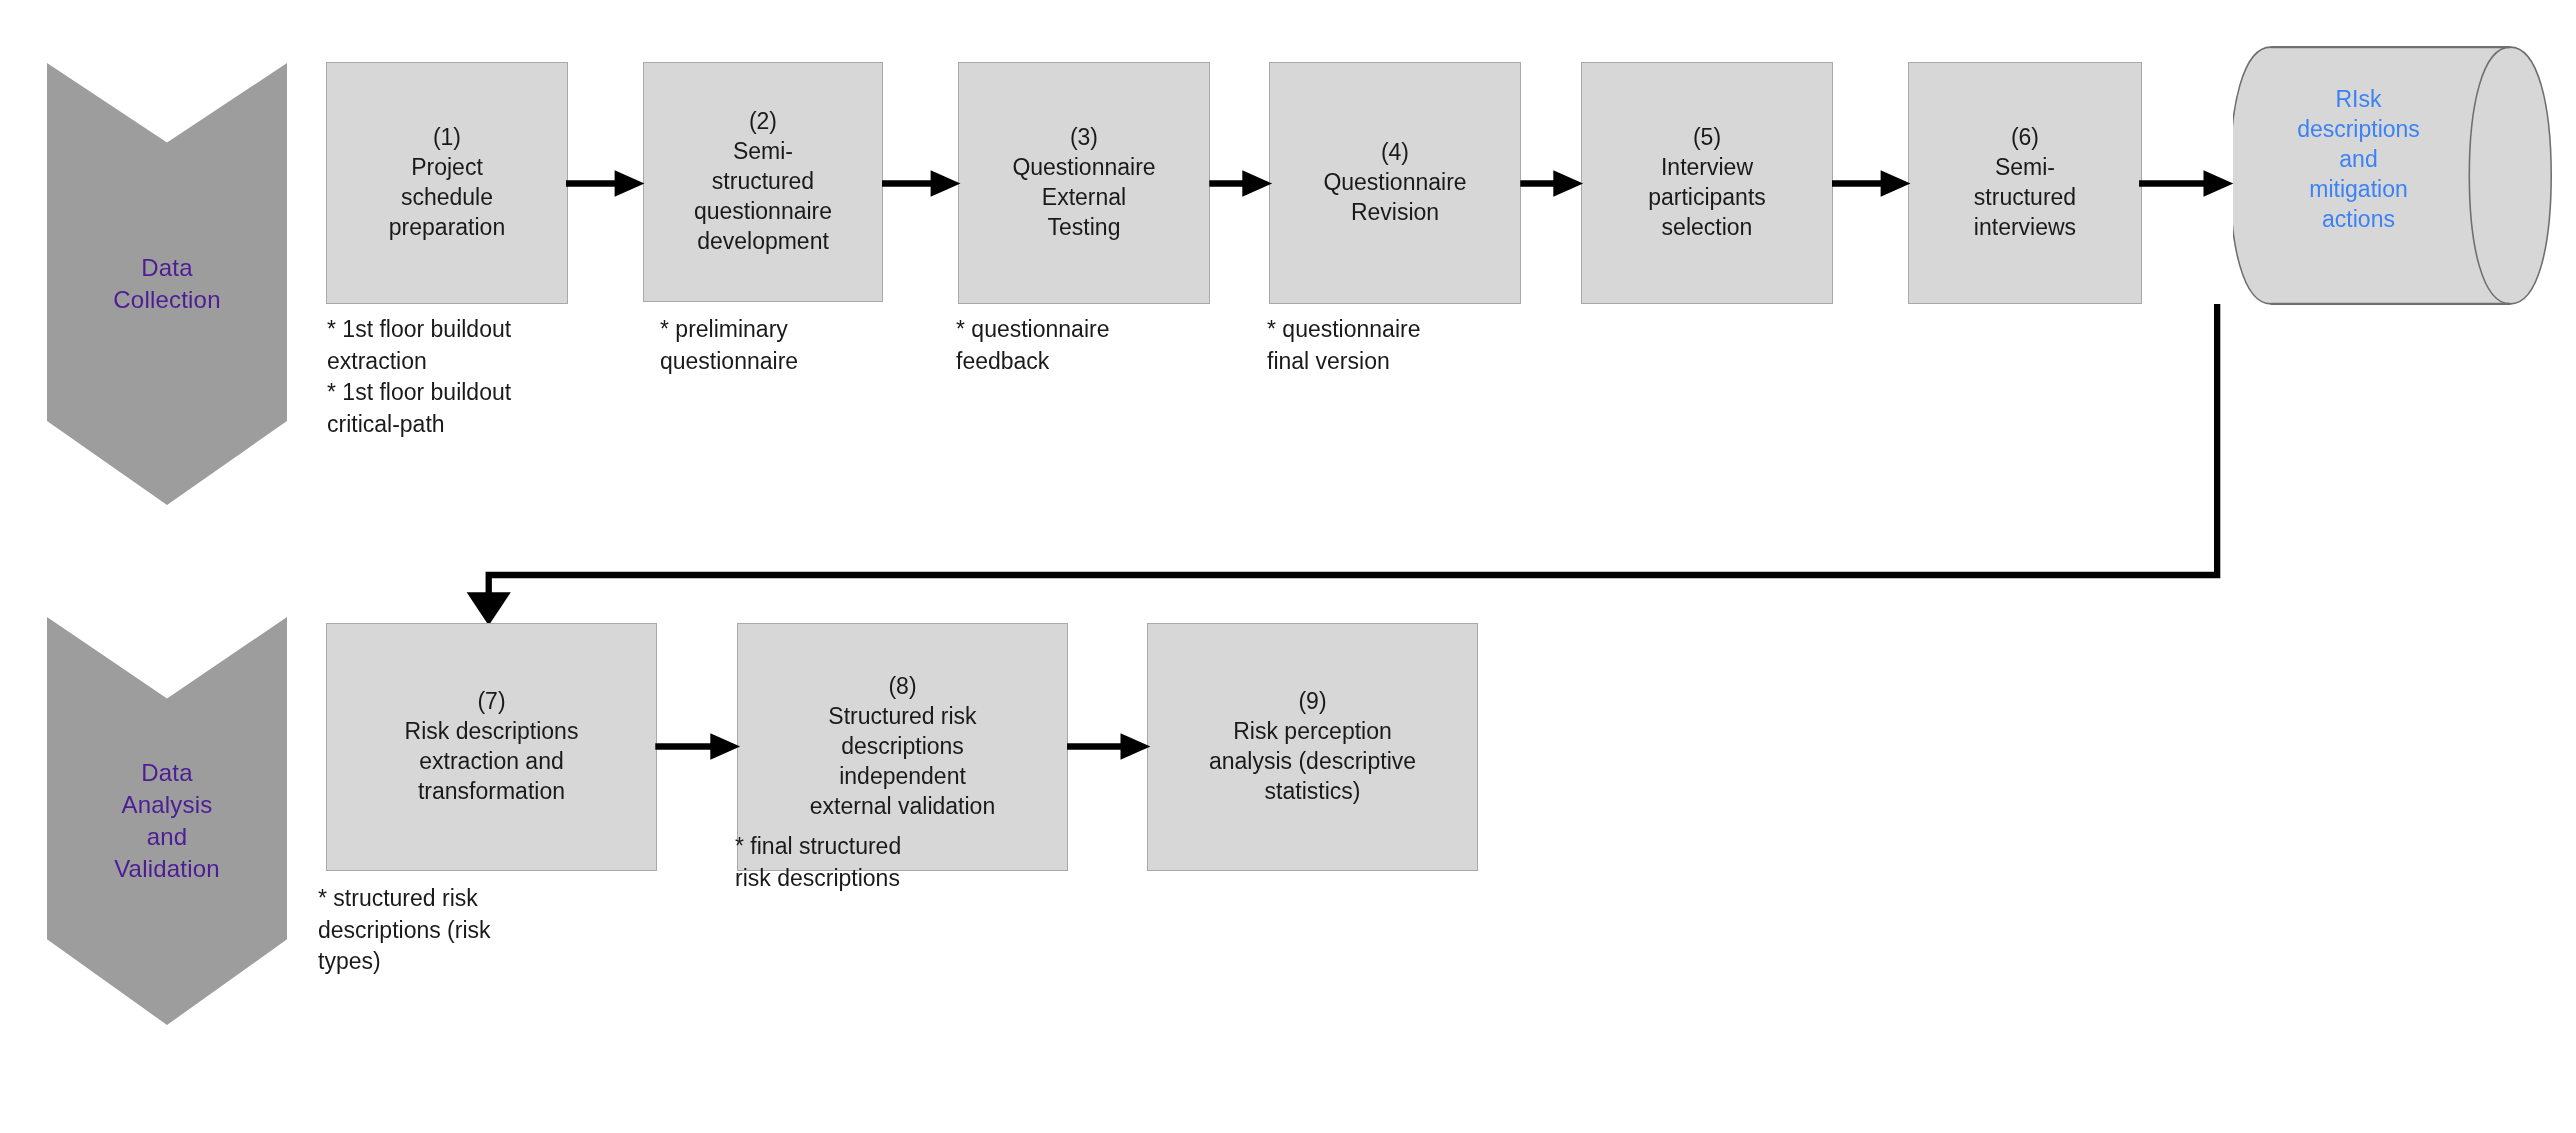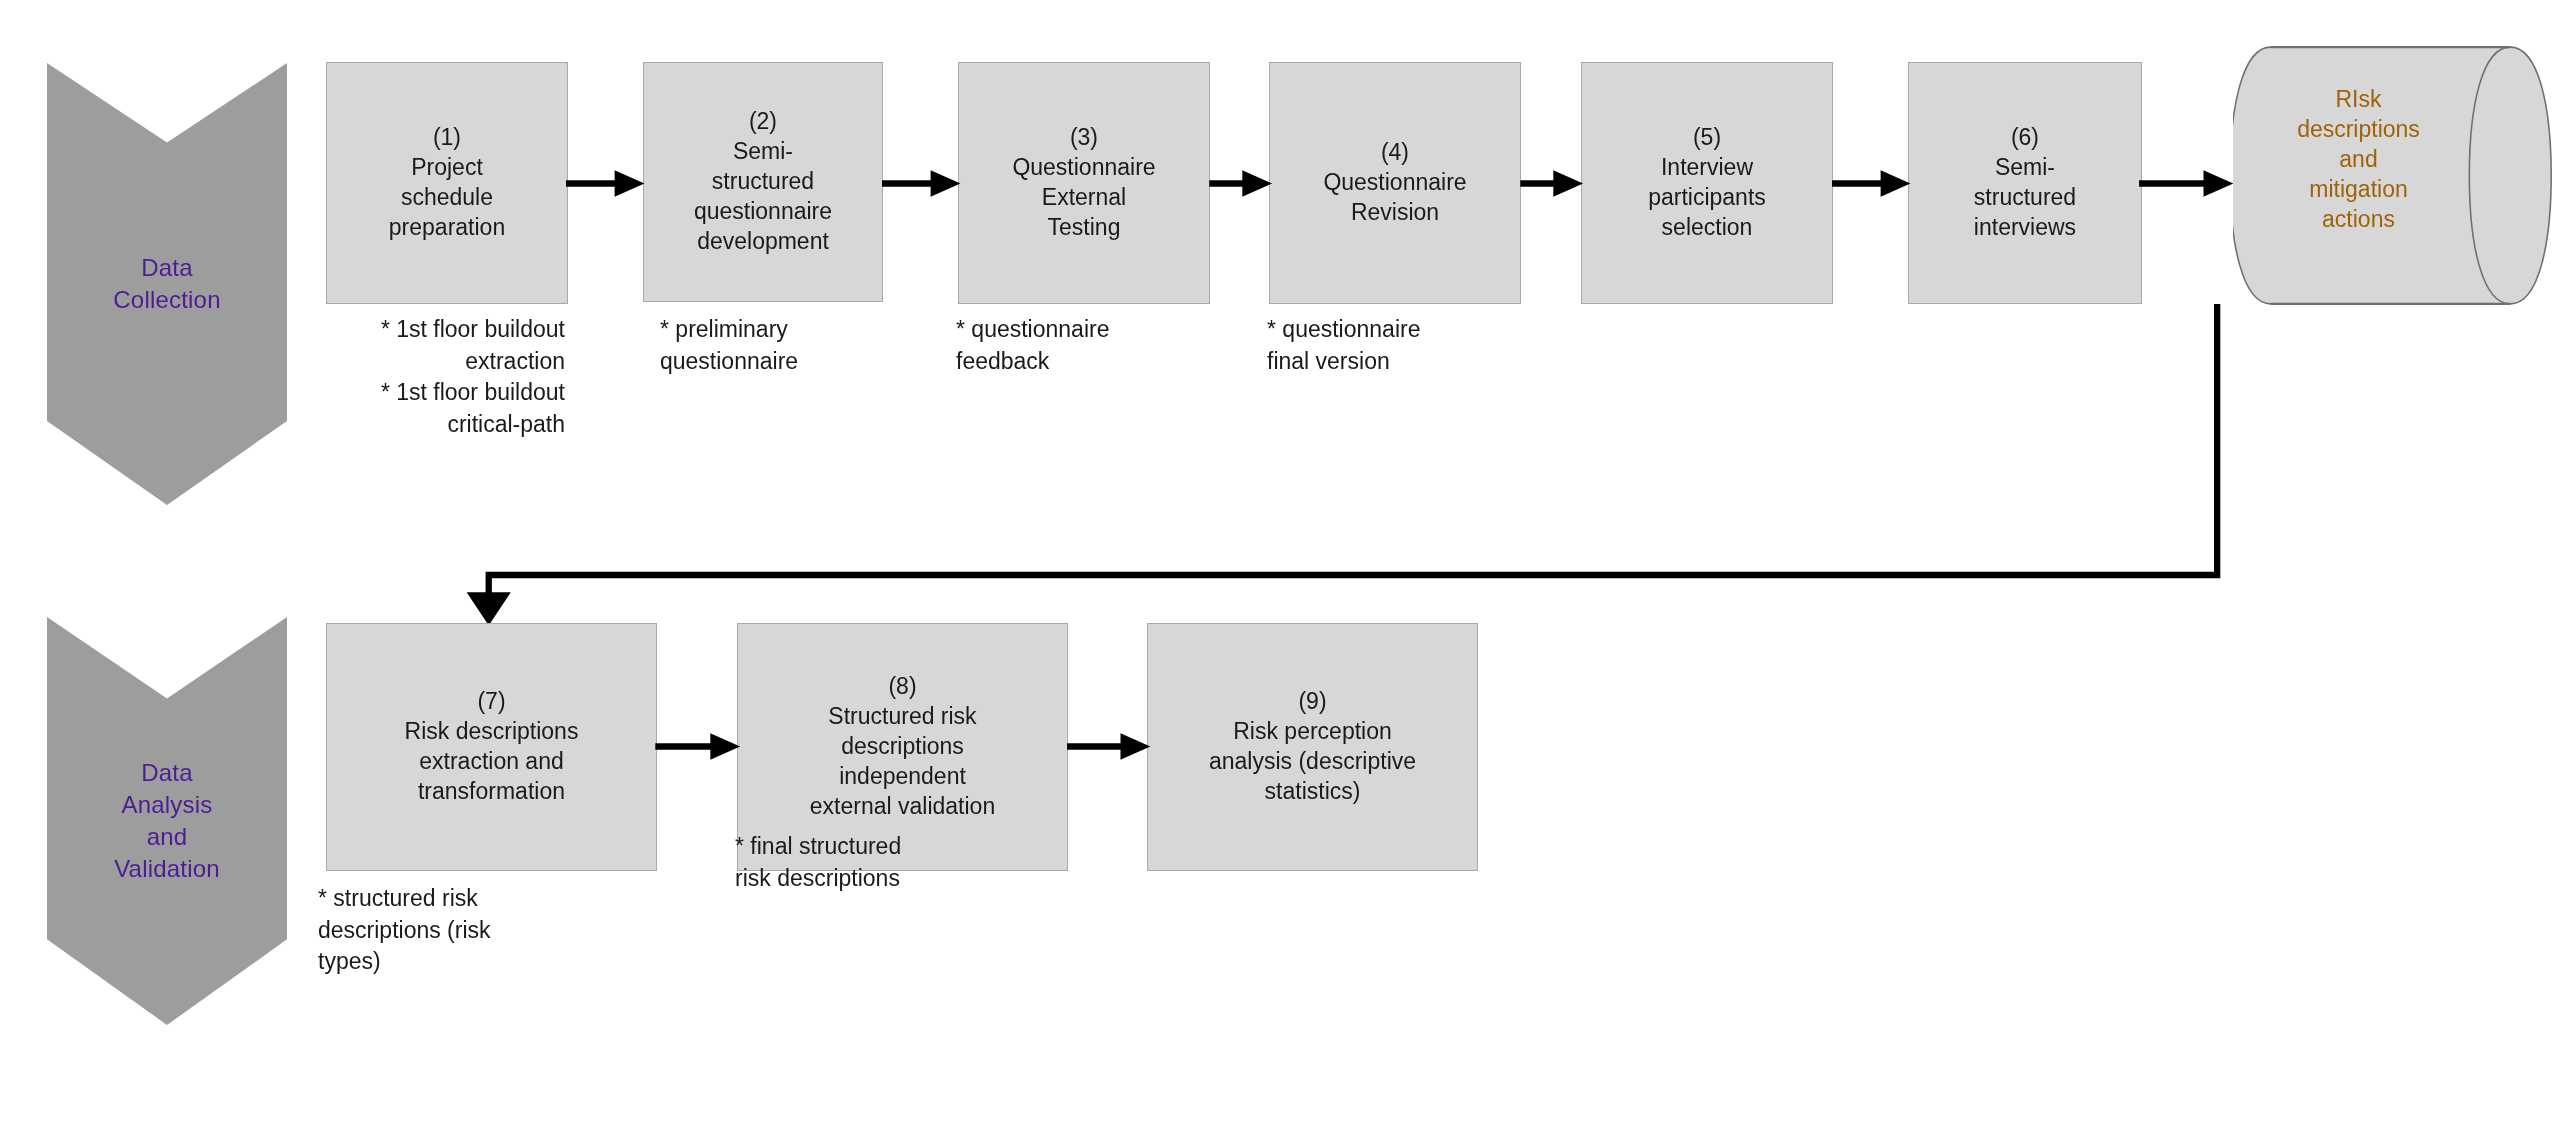--- a/index.html
+++ b/index.html
@@ -55,21 +55,21 @@
   }
   .cyl{
     position:absolute;
   }
   .cyl-text{
     position:absolute;
     left:0;right:17px;
     text-align:center;
     font-size:23px;
     line-height:1.30;
-    color:#a16207;
+    color:#3b82f6;
     white-space:pre-line;
   }
   .arrow{position:absolute;}
   .elbow{position:absolute;}
 </style>
 </head>
 <body>
 
 <div id="canvas">
 
@@ -88,21 +88,21 @@
 and
 Validation</span>
   </div>
 
   <div class="pbox" style="left:326px;top:62px;width:242px;height:242px;">
     <span class="pbox-text">(1)
 Project
 schedule
 preparation</span>
   </div>
-  <div class="bullets" style="left:305px;top:314px;width:260px;text-align:right;">* 1st floor buildout
+  <div class="bullets" style="left:327px;top:314px;width:260px;">* 1st floor buildout
 extraction
 * 1st floor buildout
 critical-path</div>
 
   <div class="pbox" style="left:643px;top:62px;width:240px;height:240px;">
     <span class="pbox-text">(2)
 Semi-
 structured
 questionnaire
 development</span>

